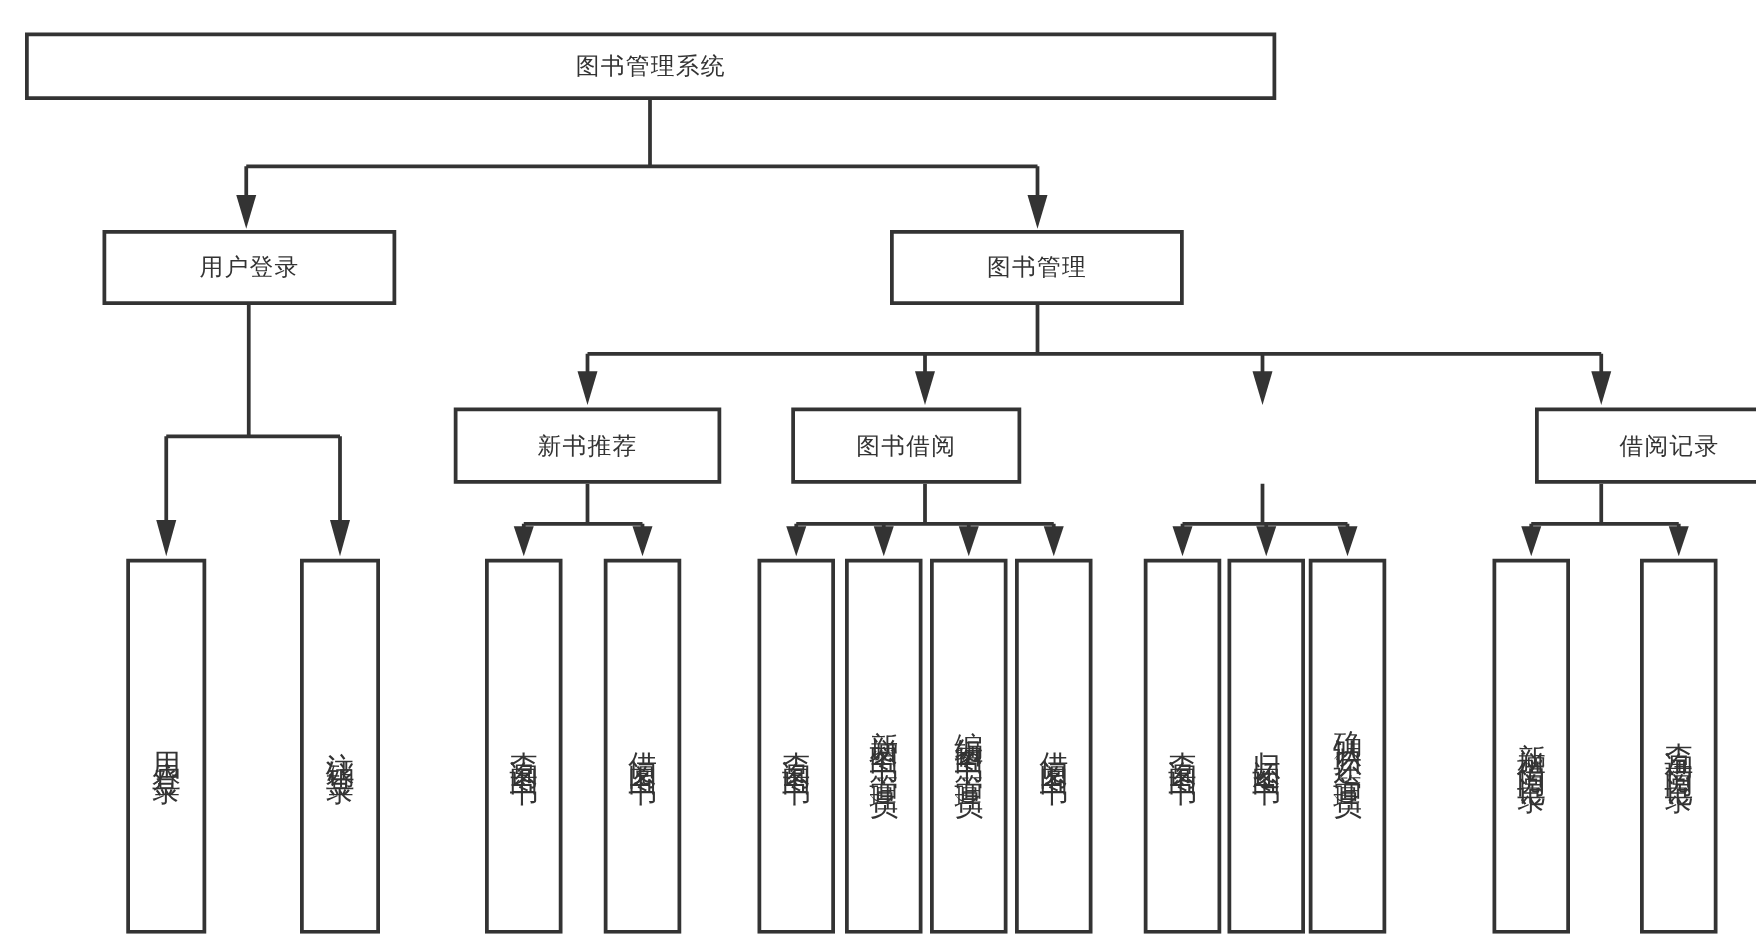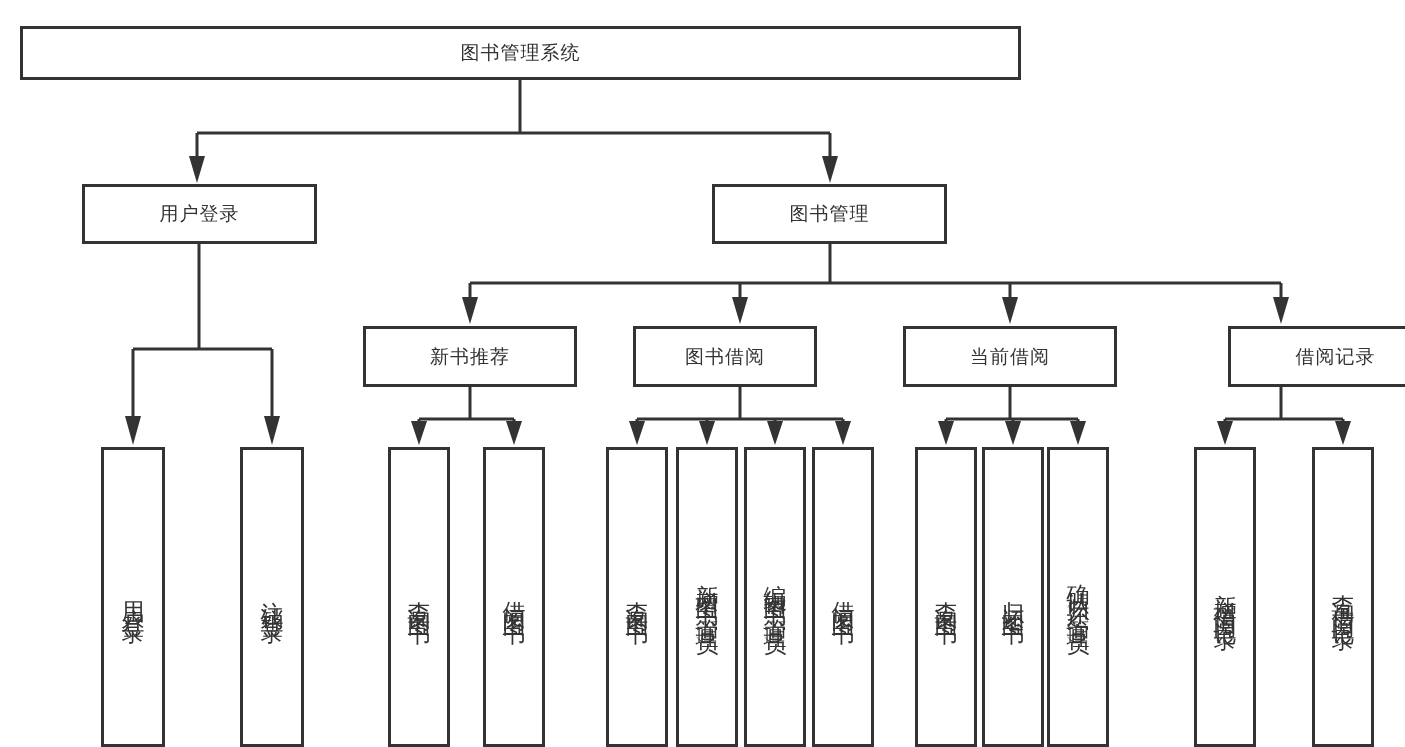--- a/index.html
+++ b/index.html
@@ -113,23 +113,20 @@
   <div class="box h" style="left:363px;top:314px;width:214px;height:61px">
     <span>新书推荐</span>
   </div>
 
   <div class="box h" style="left:712px;top:172px;width:235px;height:60px">
     <span>图书管理</span>
   </div>
   <div class="box h" style="left:633px;top:314px;width:184px;height:61px">
     <span>图书借阅</span>
   </div>
-  <div class="box h" style="left:903px;top:314px;width:214px;height:61px">
-    <span>当前借阅</span>
-  </div>
   <div class="box h" style="left:1228px;top:314px;width:215px;height:61px">
     <span>借阅记录</span>
   </div>
 
   <div class="box v" style="left:101px;top:435px;width:64px;height:300px">
     <span>用户登录</span>
   </div>
   <div class="box v" style="left:240px;top:435px;width:64px;height:300px">
     <span>注销登录</span>
   </div>

